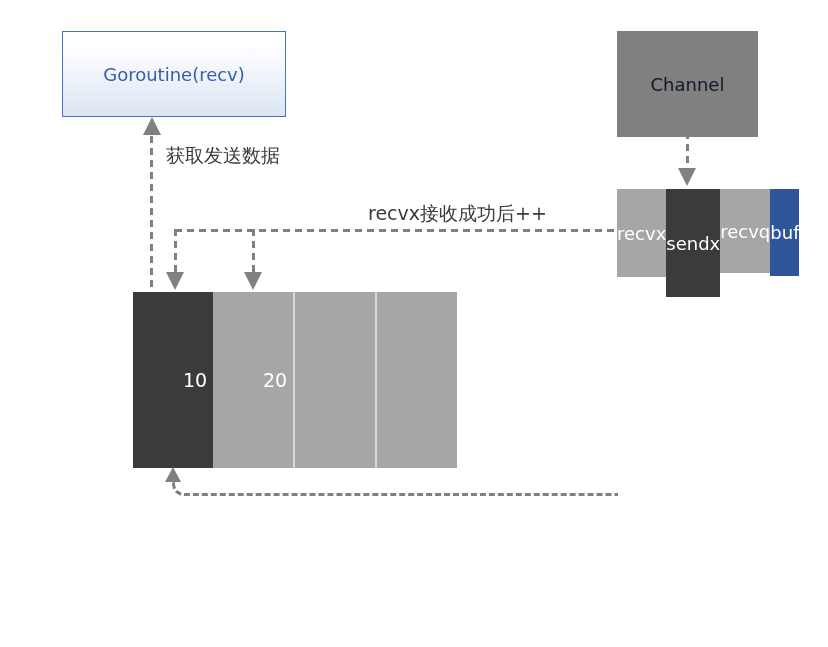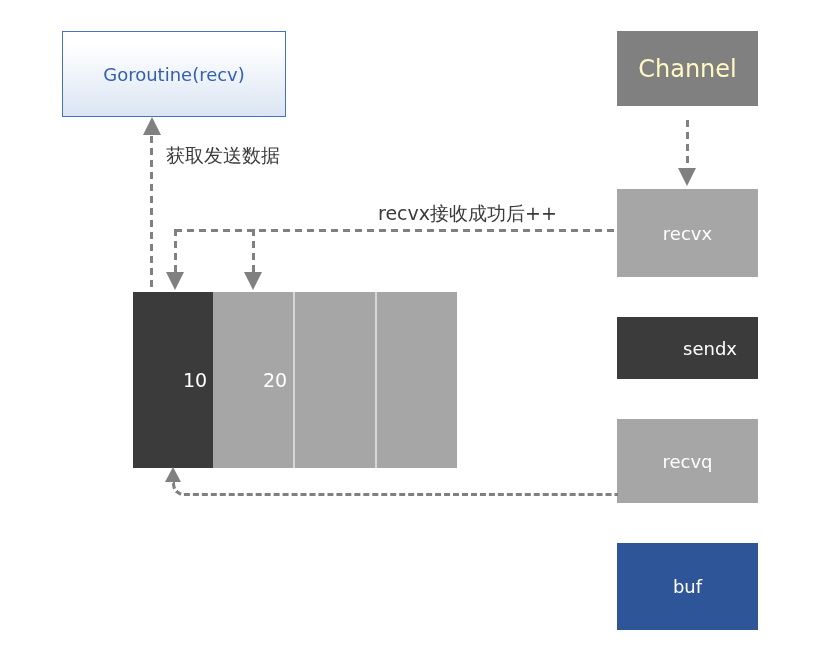--- a/index.html
+++ b/index.html
@@ -6,48 +6,48 @@
   body{font-family:"DejaVu Sans","Liberation Sans",sans-serif;}
   #canvas{position:relative;width:828px;height:647px;background:#fff;overflow:hidden;}
 
   
   .goroutine{position:absolute;left:62px;top:31px;width:222px;height:84px;
     border:1.5px solid #4472C4;background:linear-gradient(to bottom,#ffffff 15%,#dbe5f3 100%);
     display:flex;flex-direction:row;align-items:center;justify-content:center;
     color:#3560AD;font-size:18px;line-height:27px;}
 
   
-  .chan-title{position:absolute;left:617px;top:31px;width:141px;height:75px;
-    display:flex;align-items:center;justify-content:center;color:#fef9c3;font-size:24px;}
+  .chan-title{position:absolute;left:617px;top:31px;width:141px;height:106px;
+    display:flex;align-items:center;justify-content:center;color:#0f172a;font-size:18px;}
 
   
-  .chan-fields{position:absolute;left:617px;top:189px;width:141px;display:flex;flex-direction:column;gap:40px;}
+  .chan-fields{position:absolute;left:617px;top:189px;width:141px;display:flex;flex-direction:row;}
   .chan-field{display:flex;align-items:center;justify-content:center;color:#fff;font-size:18px;}
-  .f0{height:88px;} .f1{height:62px;padding-left:45px;} .f2{height:84px;} .f3{height:87px;} .f4{height:84px;}
+  .f0{height:88px;} .f1{height:108px;} .f2{height:84px;} .f3{height:87px;} .f4{height:84px;}
 
   
   .buffer{position:absolute;left:133px;top:292px;width:324px;height:176px;display:flex;}
   .cell{flex:1;display:flex;align-items:center;justify-content:center;color:#fff;font-size:19px;padding-left:44px;}
 
   
   .hdash{position:absolute;height:3px;background:repeating-linear-gradient(90deg,#808080 0 7px,transparent 7px 12px);}
   .vdash{position:absolute;width:3px;background:repeating-linear-gradient(180deg,#808080 0 7px,transparent 7px 12px);}
   .tri{position:absolute;width:0;height:0;}
   .tri-up{border-left:9px solid transparent;border-right:9px solid transparent;border-bottom:18px solid #808080;}
   .tri-down{border-left:9px solid transparent;border-right:9px solid transparent;border-top:18px solid #808080;}
   .tri-up-sm{border-left:8px solid transparent;border-right:8px solid transparent;border-bottom:15px solid #808080;}
 
   
   .buf-curve{position:absolute;left:172px;top:480px;width:443px;height:13px;
     border-left:3px dashed #808080;border-bottom:3px dashed #808080;border-bottom-left-radius:12px;}
 
   
   .note{position:absolute;color:#3B3B3B;font-size:19px;white-space:nowrap;}
   .note-fetch{left:166px;top:143px;}
-  .note-recvx{left:368px;top:201px;margin-left:10px;}
+  .note-recvx{left:368px;top:201px;}
   .note-buf{left:327px;top:512px;}
 </style>
 </head>
 <body>
 
 <div id="canvas">
 
   <div class="goroutine">
     <span>Goroutine</span>
     <span>(recv)</span>

